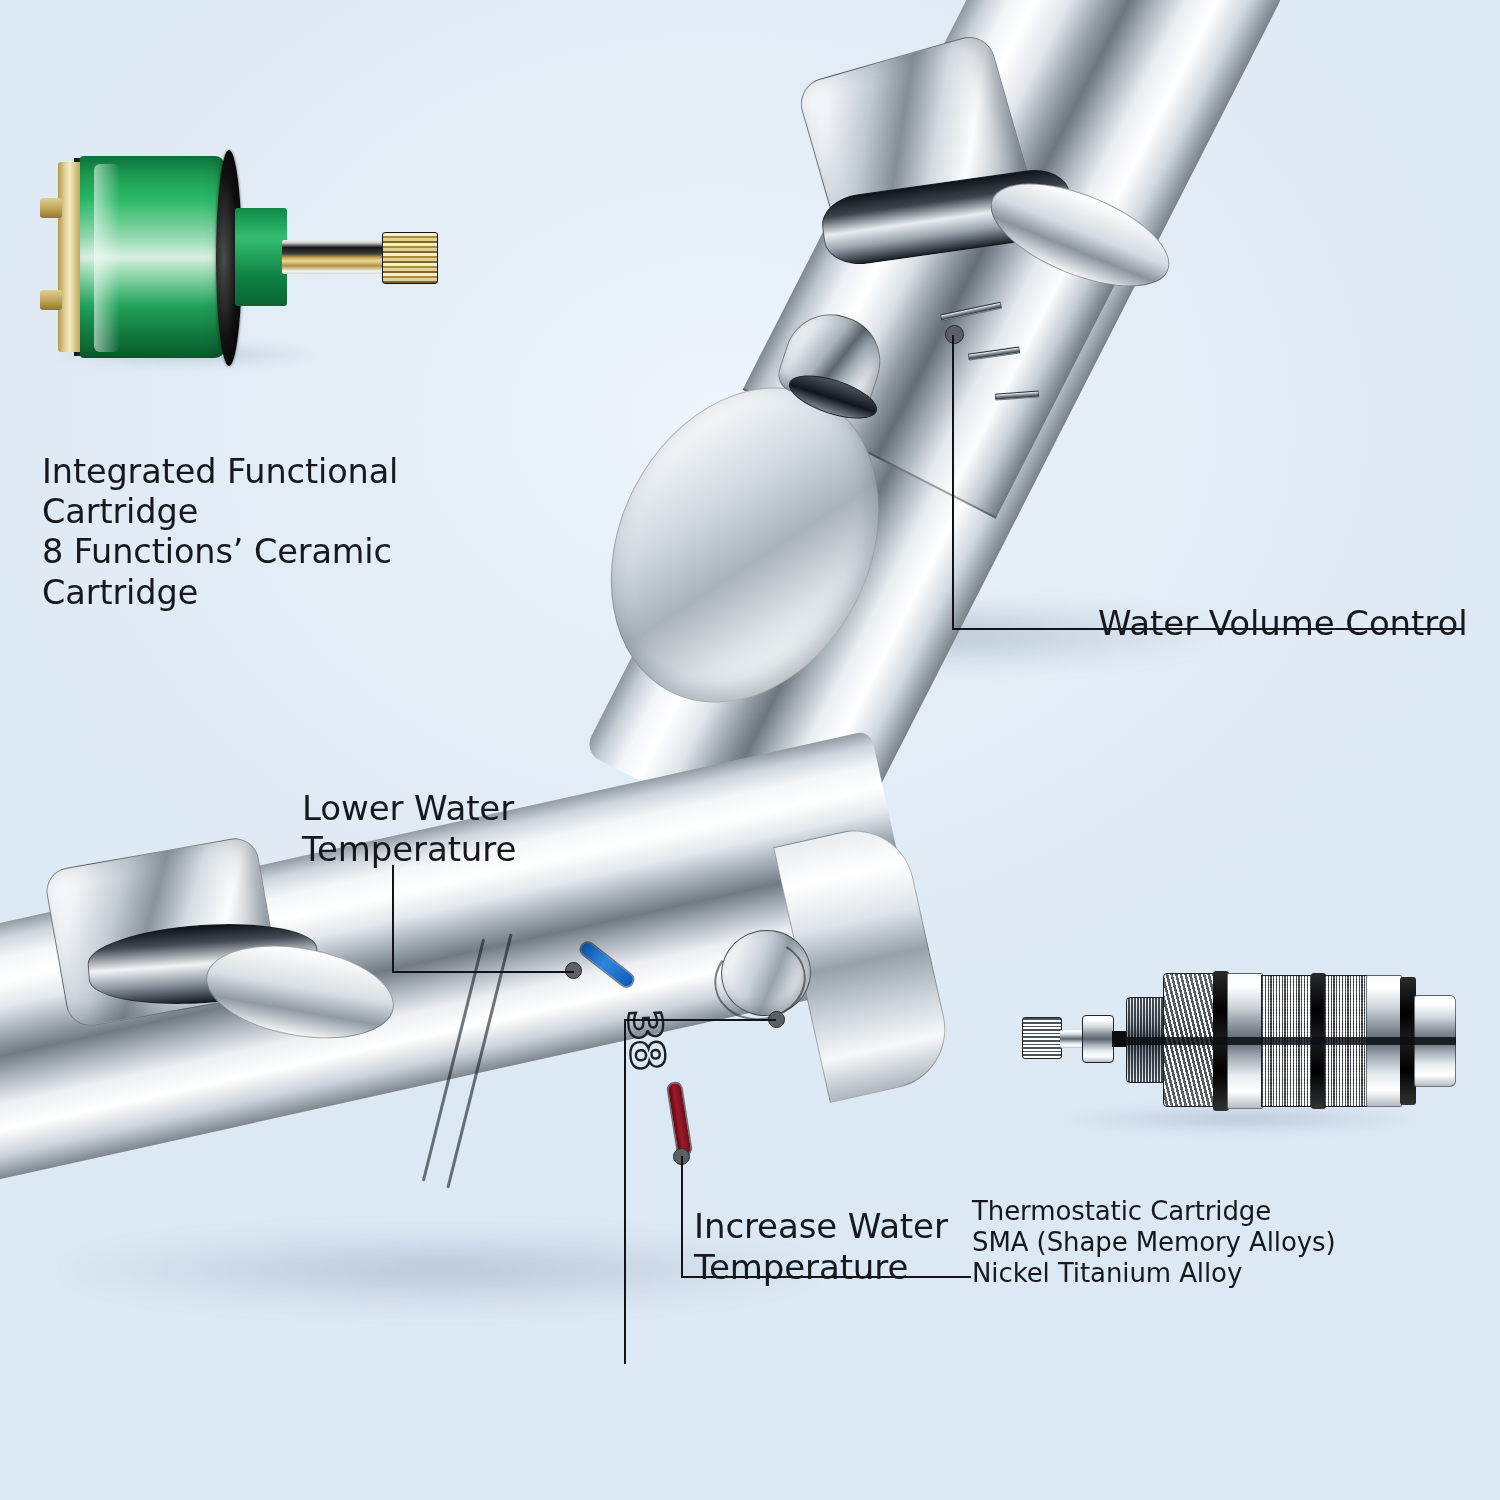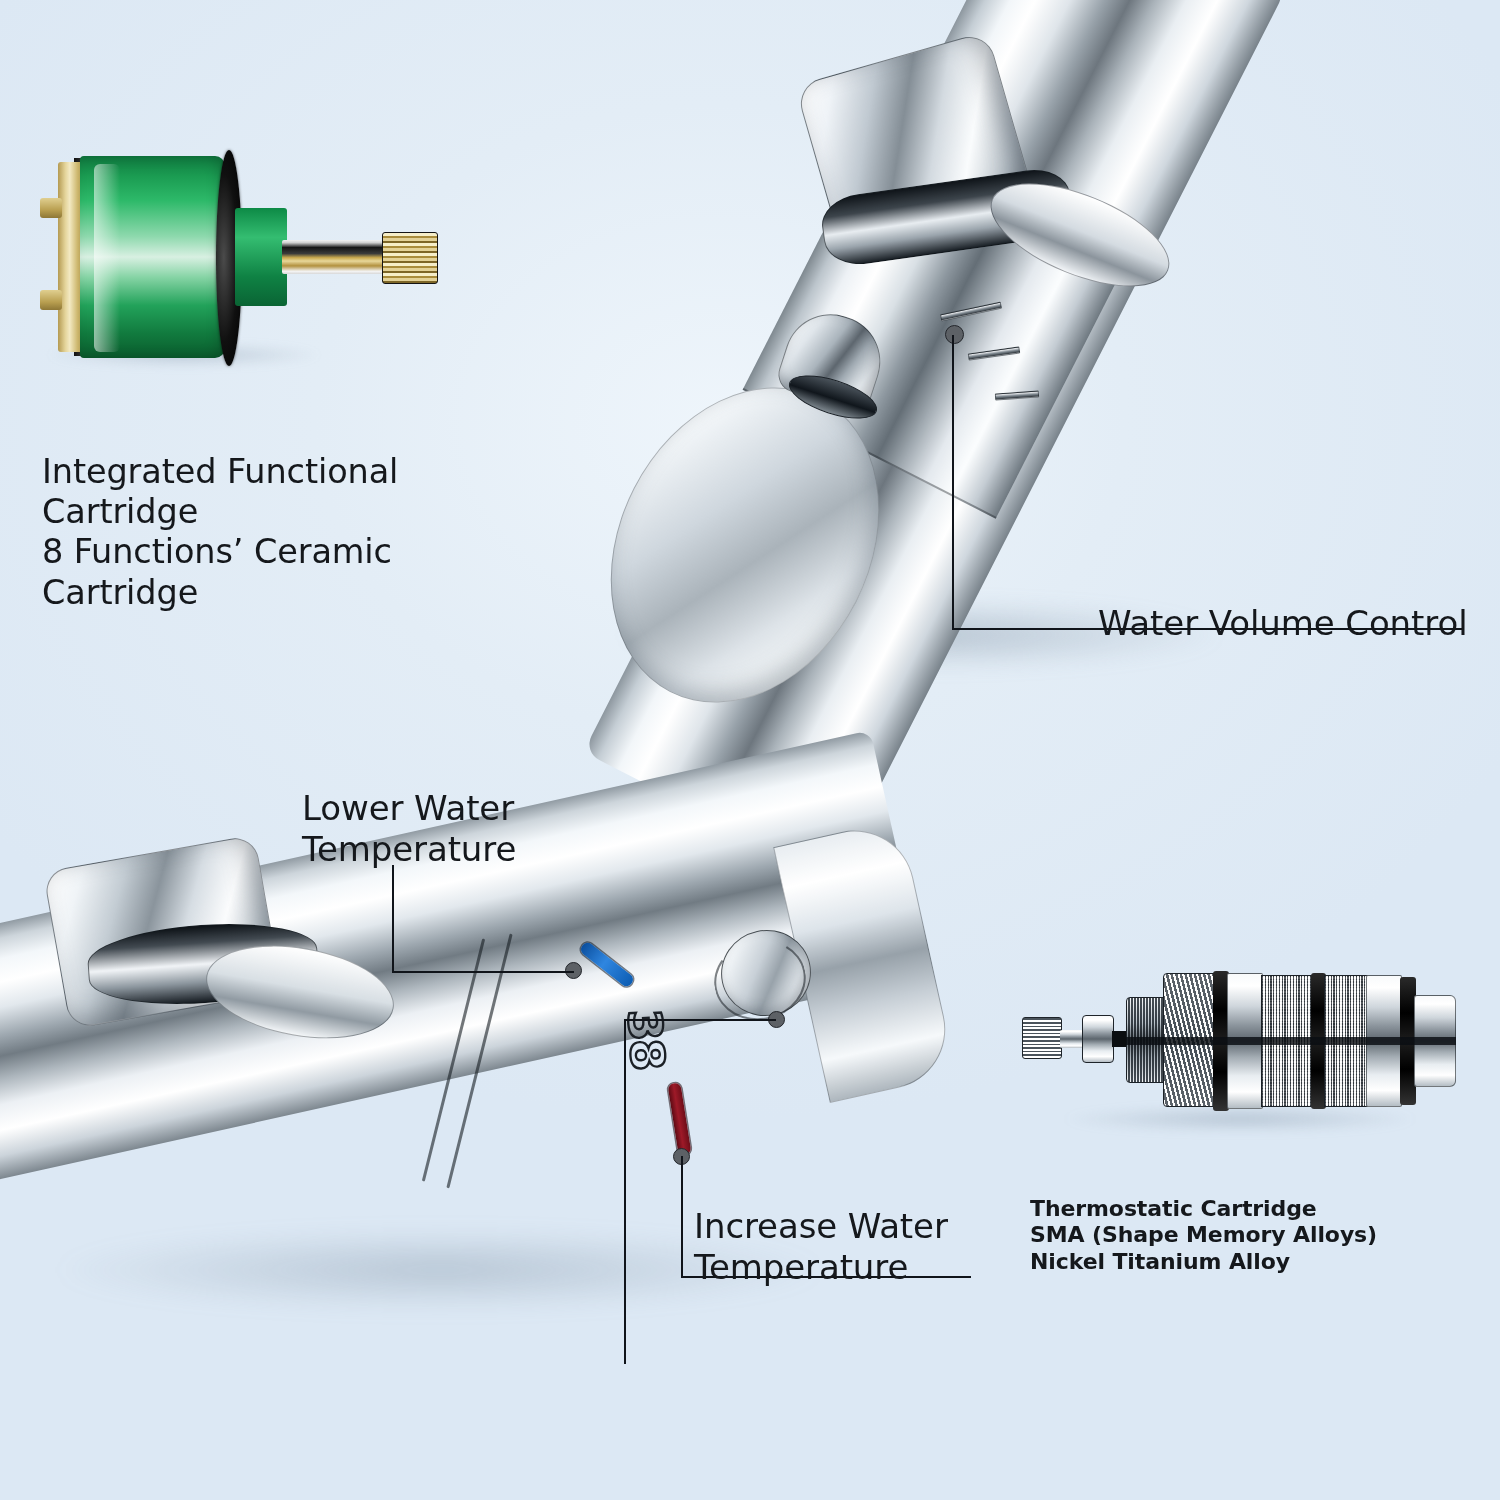--- a/index.html
+++ b/index.html
@@ -444,17 +444,17 @@
 
     <div class="tc silver" style="left:366px; top:20px; width:36px; height:132px; border-radius:2px; border:1px solid rgba(25,31,37,.6);"></div>
 
     <div class="tc oring2" style="left:400px; top:22px; width:16px; height:128px;"></div>
 
     <div class="tc silver" style="left:414px; top:40px; width:42px; height:92px; border-radius:3px 6px 6px 3px; border:1.2px solid rgba(25,31,37,.6);"></div>
 
     <div class="tc" style="left:126px; top:82px; width:330px; height:8px; background:rgba(10,14,18,.82);"></div>
   </div>
 
-  <div class="lbl" style="left:1030px; top:1196px; width:470px; font-size:22px;font-weight:bold;">Thermostatic Cartridge
+  <div class="lbl" style="left:972px; top:1196px; width:470px; font-size:26px;">Thermostatic Cartridge
 SMA (Shape Memory Alloys)
 Nickel Titanium Alloy</div>
 
 </div>
 
 </body></html>

